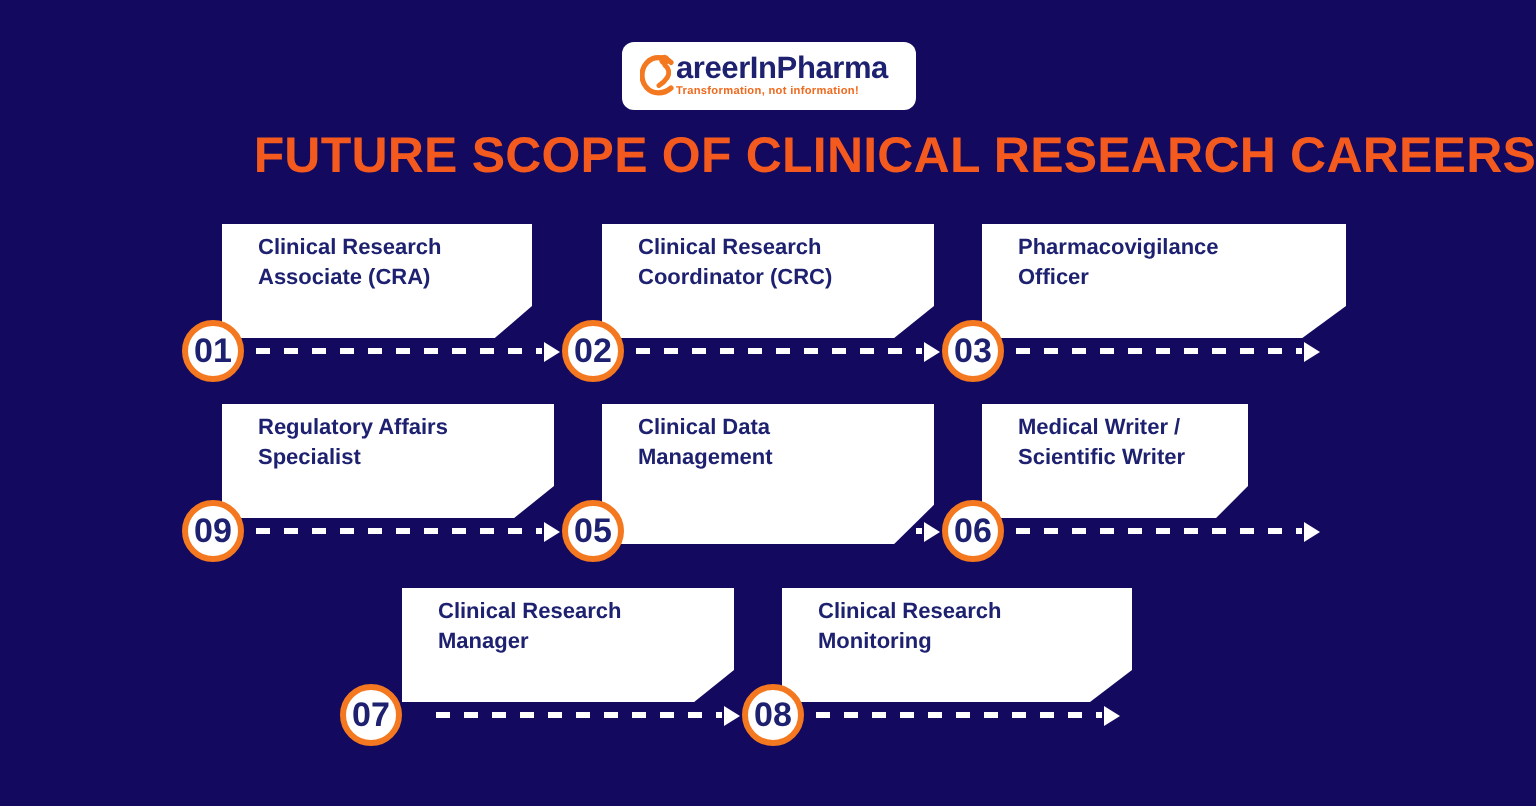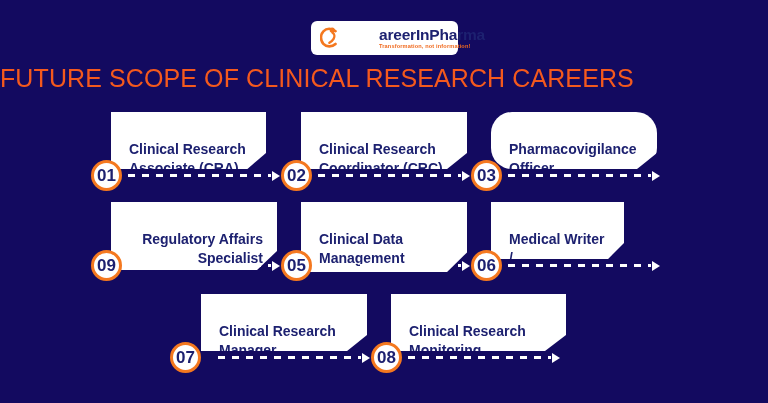--- a/index.html
+++ b/index.html
@@ -29,21 +29,20 @@
     position: absolute;
     left: 311px;
     top: 21px;
     width: 147px;
     height: 34px;
     background: #ffffff;
     border-radius: 6px;
     display: flex;
     align-items: center;
     padding-left: 9px;
-    gap: 41px;
   }
 
   #logo-mark {
     width: 19px;
     height: 24px;
     flex: 0 0 19px;
     position: relative;
     margin-right: 1px;
   }
 
@@ -71,46 +70,46 @@
     white-space: nowrap;
     margin-top: 1.5px;
   }
 
   
   #page-title {
     position: absolute;
     left: 0;
     top: 64px;
     width: 768px;
-    text-align: left;
+    text-align: right;
     font-size: 25px;
-    font-weight: 400;
+    font-weight: 700;
     color: #f4591d;
     letter-spacing: 0.1px;
     white-space: nowrap;
   }
 
   
   .step {
     position: absolute;
   }
 
   .card {
     position: absolute;
     background: #ffffff;
     -webkit-clip-path: polygon(0 0, 100% 0, 100% 72%, 88% 100%, 0 100%);
     clip-path: polygon(0 0, 100% 0, 100% 72%, 88% 100%, 0 100%);
   }
 
   .card-label {
-    font-size: 14px;
+    font-size: 11px;
     font-weight: 700;
     color: #1d2170;
     line-height: 1.38;
-    padding: 28px 14px 0 18px;
+    padding: 5px 14px 0 18px;
     white-space: pre-line;
   }
 
   .num-circle {
     position: absolute;
     width: 31px;
     height: 31px;
     border-radius: 50%;
     background: #ffffff;
     border: 3.5px solid #f4781f;
@@ -192,33 +191,33 @@
 Coordinator (CRC)</div>
     </div>
     <div class="num-circle" style="left:281px; top:160px;">02</div>
     <div class="dash-arrow" style="left:318px; top:174px; width:152px;">
       <div class="dash-line"></div>
       <div class="dash-head"></div>
     </div>
   </div>
 
   <div class="step">
-    <div class="card" style="left:491px; top:112px; width:166px; height:57px;border-radius:21px;">
+    <div class="card" style="left:491px; top:112px; width:182px; height:57px;">
       <div class="card-label">Pharmacovigilance
 Officer</div>
     </div>
     <div class="num-circle" style="left:471px; top:160px;">03</div>
     <div class="dash-arrow" style="left:508px; top:174px; width:152px;">
       <div class="dash-line"></div>
       <div class="dash-head"></div>
     </div>
   </div>
 
   <div class="step">
-    <div class="card" style="left:111px; top:202px; width:166px; height:68px;text-align:right;">
+    <div class="card" style="left:111px; top:202px; width:166px; height:57px;">
       <div class="card-label">Regulatory Affairs
 Specialist</div>
     </div>
     <div class="num-circle" style="left:91px; top:250px;">09</div>
     <div class="dash-arrow" style="left:128px; top:264px; width:152px;">
       <div class="dash-line"></div>
       <div class="dash-head"></div>
     </div>
   </div>
 

